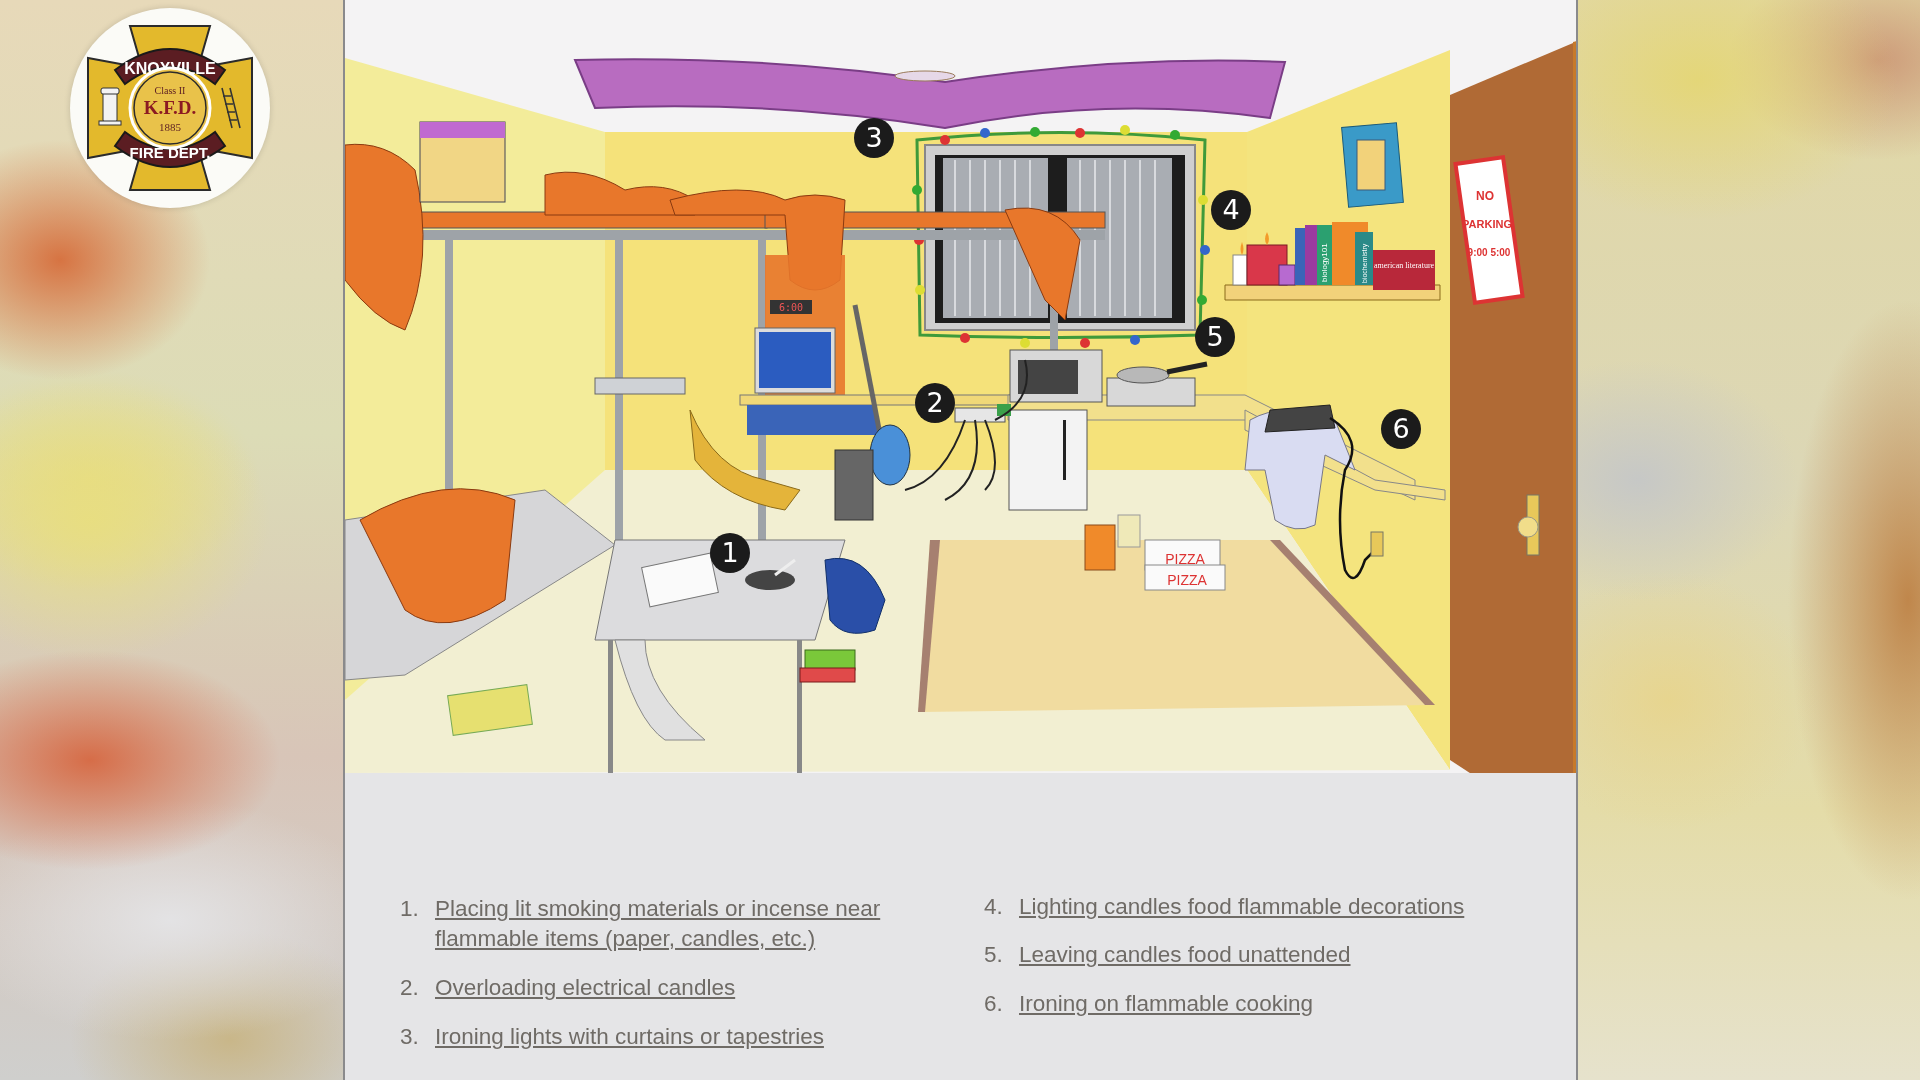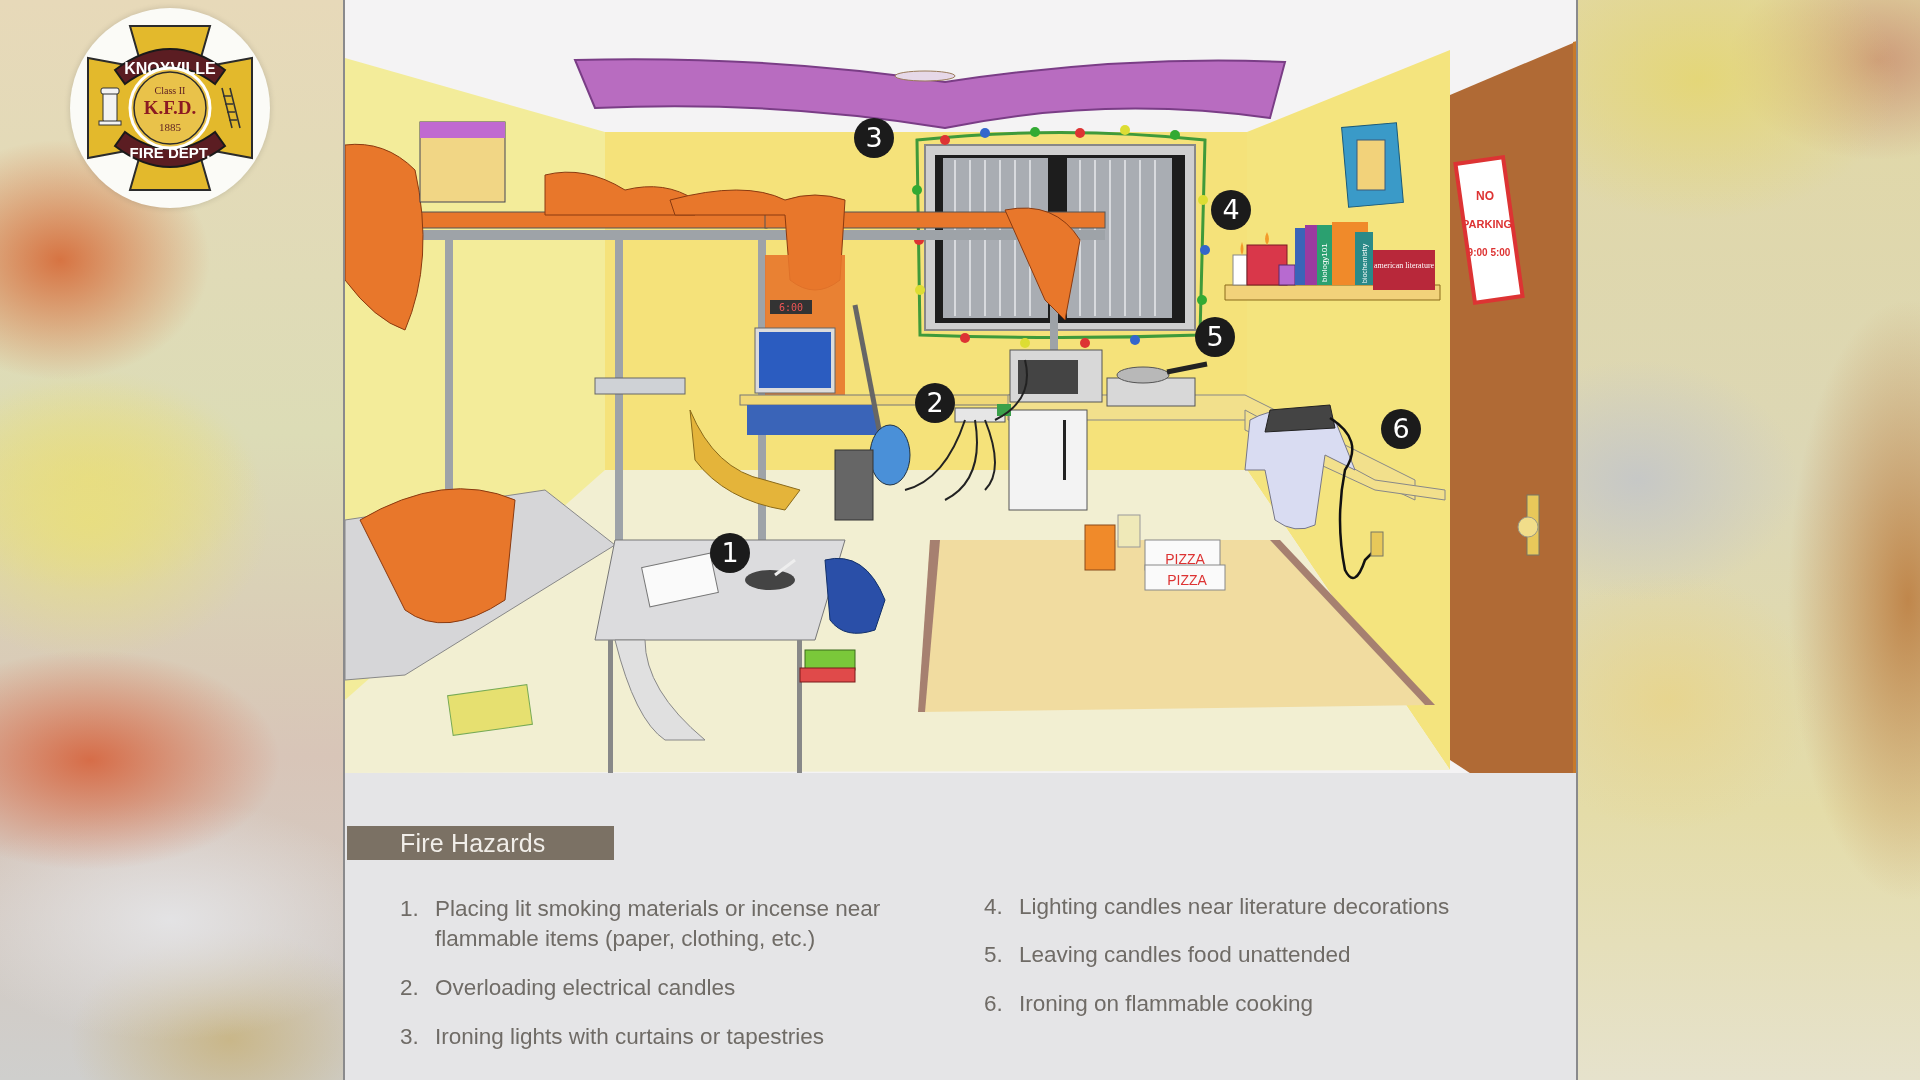--- a/index.html
+++ b/index.html
@@ -41,21 +41,21 @@
 
   .marker { position:absolute; width:40px; height:40px; border-radius:50%; background:#1b1b1b;
     color:#fff; font-size:27px; line-height:40px; text-align:center; font-family:"DejaVu Sans", sans-serif; }
 
   .banner { position:absolute; left:2px; top:826px; width:267px; height:34px; background:#7b7164; }
   .banner span { position:absolute; left:53px; top:3px; color:#f1eee9; font-size:25px; letter-spacing:0.2px; }
 
   .list { position:absolute; color:#6f6b66; font-size:22.5px; line-height:30px; }
   .item { position:absolute; white-space:nowrap; }
   .item .num { position:absolute; left:0; top:0; width:30px; }
-  .item .txt { position:absolute; left:35px; top:0; }
+  .item .txt { position:absolute; left:35px; top:0;text-decoration:underline; }
 </style>
 </head>
 <body>
 
 <div class="bg-left"></div>
 <div class="bg-right"></div>
 
 <div class="logo">
   <svg width="200" height="200" viewBox="0 0 200 200">
 
@@ -260,46 +260,43 @@
     </svg>
 
     <div class="marker" style="left:365px; top:533px;">1</div>
     <div class="marker" style="left:570px; top:383px;">2</div>
     <div class="marker" style="left:509px; top:118px;">3</div>
     <div class="marker" style="left:866px; top:190px;">4</div>
     <div class="marker" style="left:850px; top:317px;">5</div>
     <div class="marker" style="left:1036px; top:409px;">6</div>
   </div>
 
-  <div class="banner">
-    <span>Fire Hazards</span>
-  </div>
 
   <div class="list" style="left:55px; top:894px; width:560px; height:170px;">
     <div class="item" style="top:0;">
       <span class="num">1.</span>
       <span class="txt">Placing lit smoking materials or incense near</span>
     </div>
     <div class="item" style="top:30px;">
-      <span class="txt">flammable items (paper, clothing, etc.)</span>
+      <span class="txt">flammable items (paper, candles, etc.)</span>
     </div>
     <div class="item" style="top:79px;">
       <span class="num">2.</span>
       <span class="txt">Overloading electrical candles</span>
     </div>
     <div class="item" style="top:128px;">
       <span class="num">3.</span>
       <span class="txt">Ironing lights with curtains or tapestries</span>
     </div>
   </div>
 
   <div class="list" style="left:639px; top:892px; width:560px; height:130px;">
     <div class="item" style="top:0;">
       <span class="num">4.</span>
-      <span class="txt">Lighting candles near literature decorations</span>
+      <span class="txt">Lighting candles food flammable decorations</span>
     </div>
     <div class="item" style="top:48px;">
       <span class="num">5.</span>
       <span class="txt">Leaving candles food unattended</span>
     </div>
     <div class="item" style="top:97px;">
       <span class="num">6.</span>
       <span class="txt">Ironing on flammable cooking</span>
     </div>
   </div>

